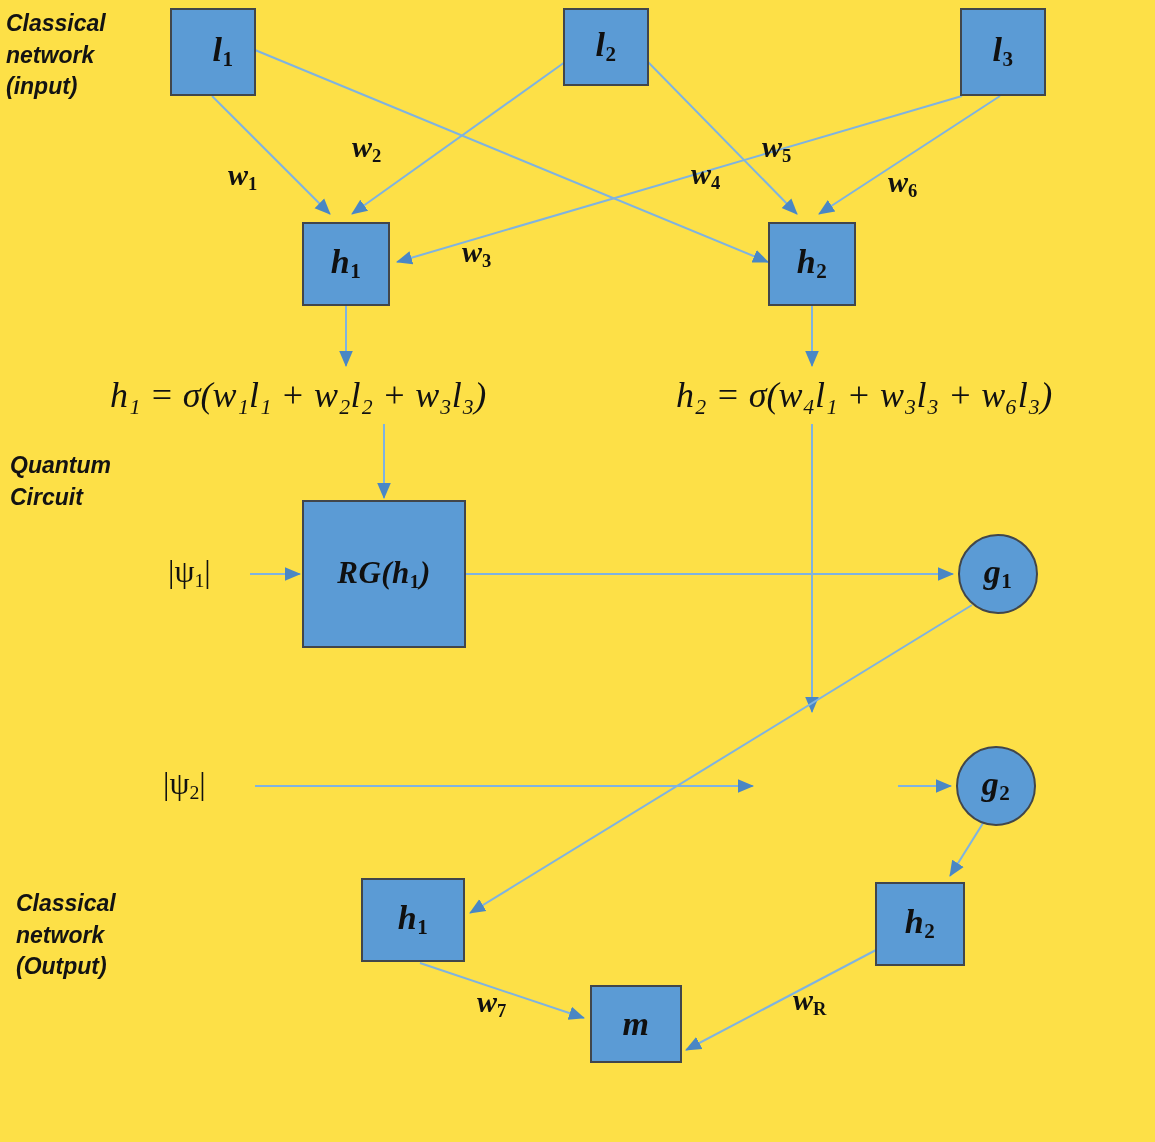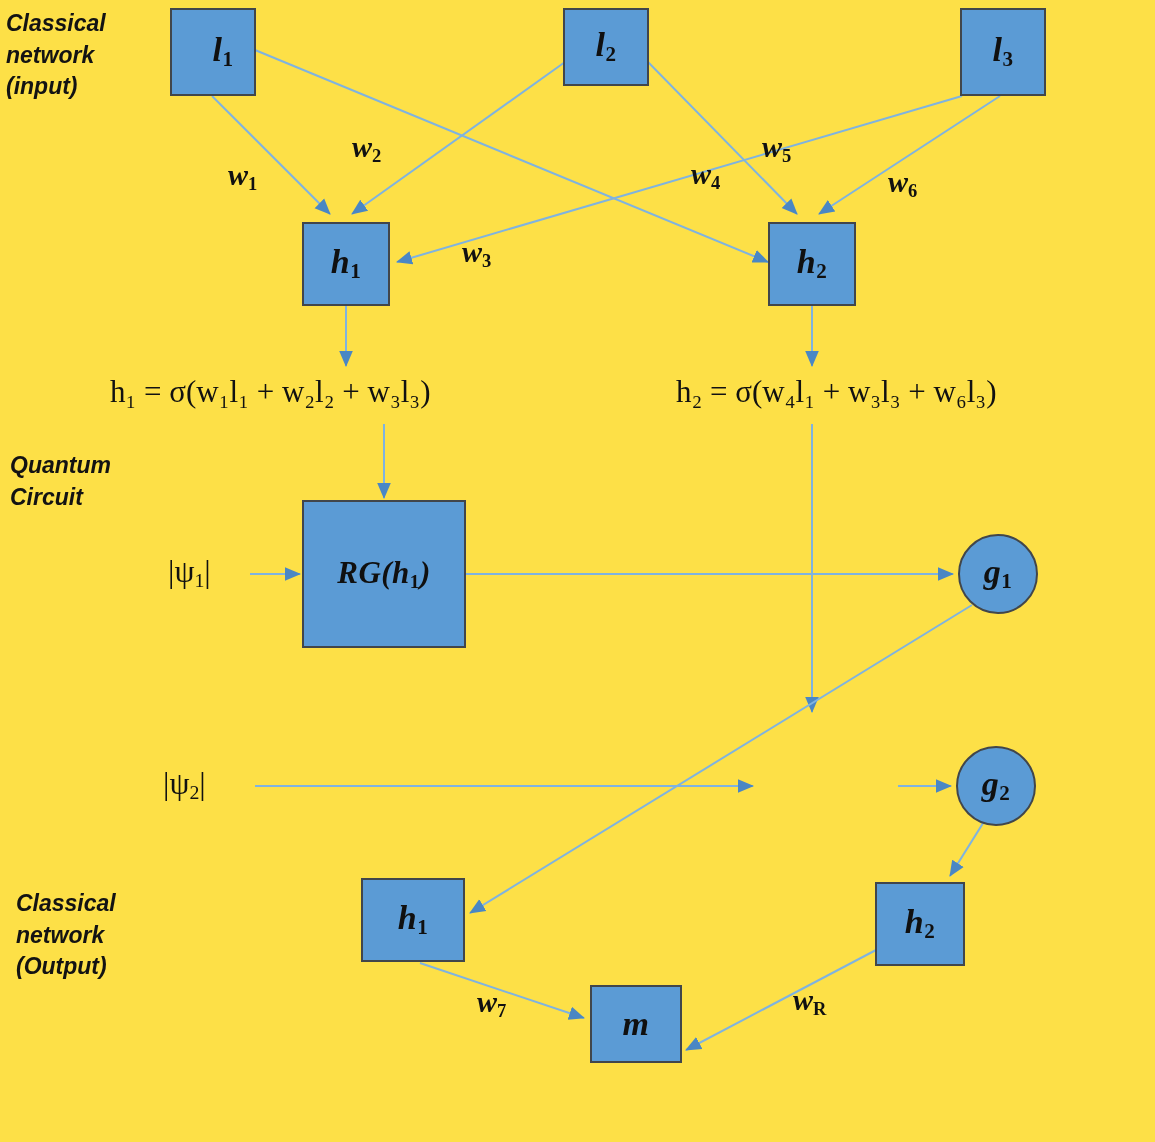--- a/index.html
+++ b/index.html
@@ -76,24 +76,25 @@
     white-space: nowrap;
   }
   .wlabel sub {
     font-size: 0.62em;
     font-style: normal;
     vertical-align: -0.25em;
   }
   .eq {
     position: absolute;
     font-family: "Liberation Serif", serif;
-    font-size: 31px;
+    font-size: 36px;
     color: #111111;
     z-index: 4;
     white-space: nowrap;
+    font-style: italic;
   }
   .ket {
     position: absolute;
     font-family: "Liberation Serif", serif;
     font-size: 32px;
     color: #111111;
     z-index: 4;
     white-space: nowrap;
     text-align: right;
   }

